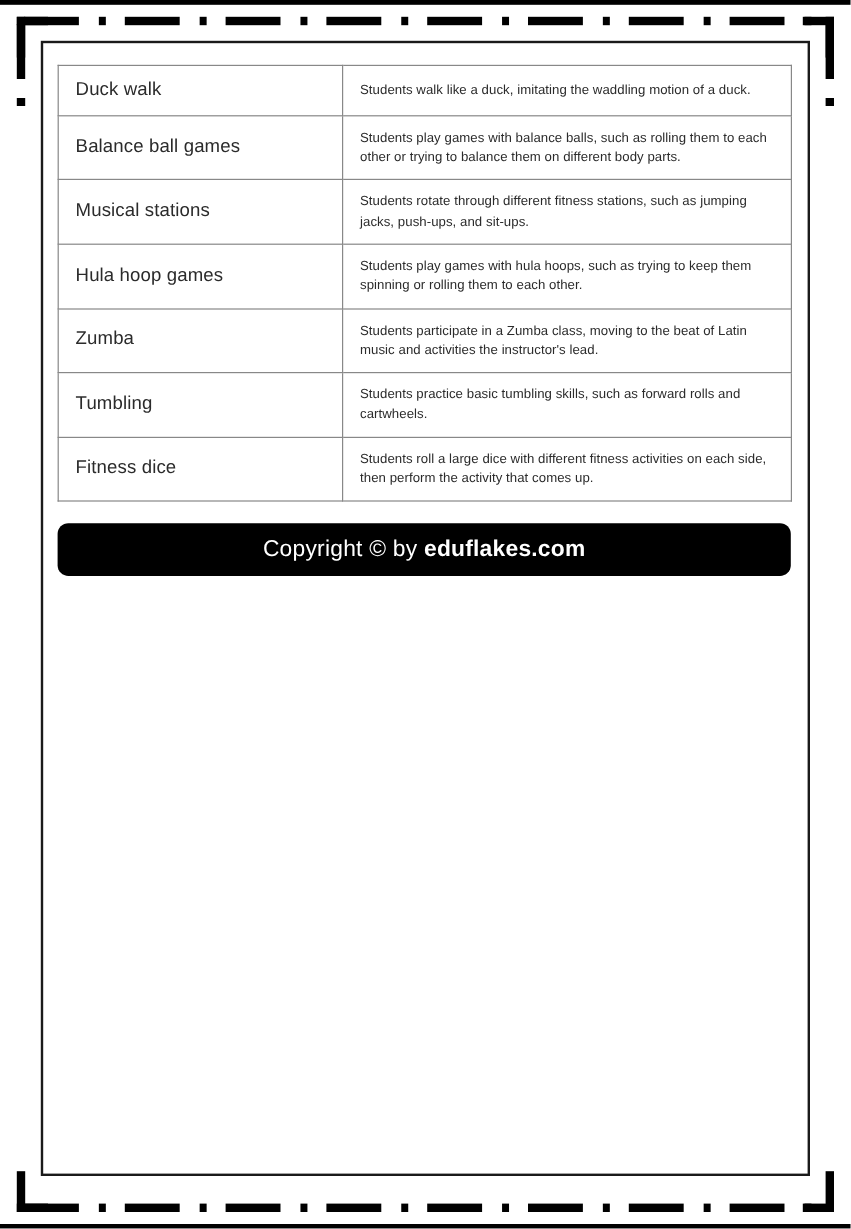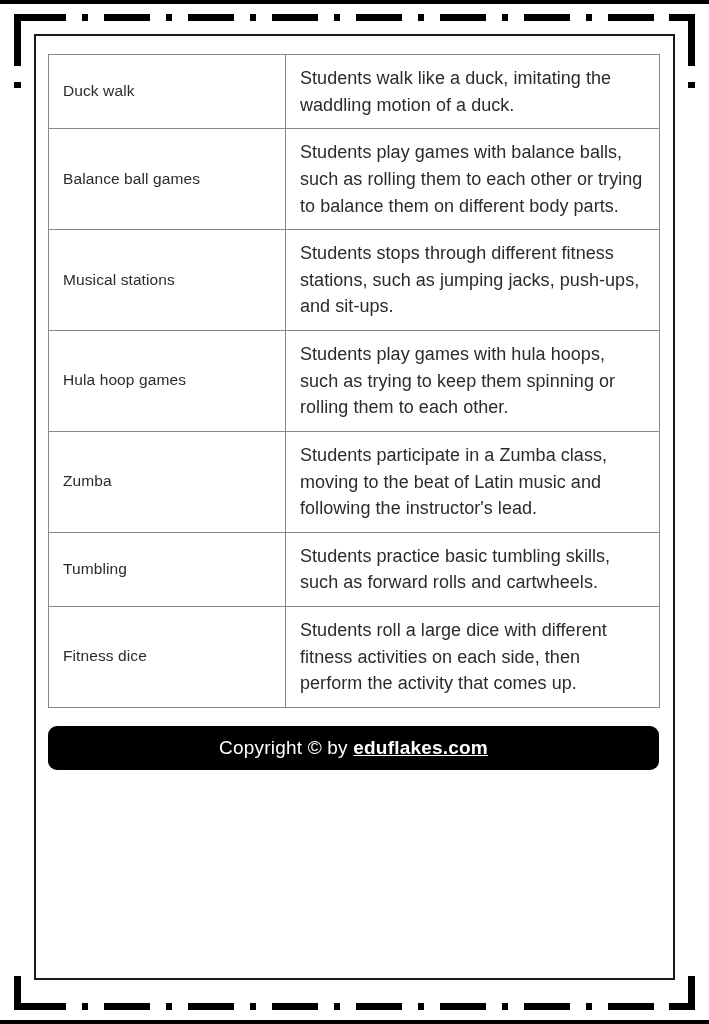--- a/index.html
+++ b/index.html
@@ -100,21 +100,21 @@
     color: #2b2b2b;
   }
   .col-name {
     width: 237px;
     font-size: 15.5px;
     line-height: 1.35;
     letter-spacing: .1px;
   }
   .col-desc {
     width: 374px;
-    font-size: 18px;
+    font-size: 11px;
     line-height: 1.48;
     letter-spacing: .05px;
   }
 
   
   .footer-banner {
     margin-top: 18px;
     width: 611px;
     height: 44px;
     background: #000000;
@@ -122,21 +122,21 @@
     display: flex;
     align-items: center;
     justify-content: center;
   }
   .footer-text {
     color: #ffffff;
     font-size: 19px;
     letter-spacing: .2px;
     white-space: pre;
   }
-  .footer-text .brand { font-weight: bold; text-decoration: underline; }
+  .footer-text .brand { font-weight: bold; }
 </style>
 </head>
 <body>
 
 <div class="page">
 
   <div class="edge-rule top"></div>
   <div class="edge-rule bottom"></div>
 
   <div class="deco-seg deco-h deco-top"></div>
@@ -166,31 +166,31 @@
         </tr>
 
 
         <tr>
           <td class="col-name">Balance ball games</td>
           <td class="col-desc">Students play games with balance balls, such as rolling them to each other or trying to balance them on different body parts.</td>
         </tr>
 
         <tr>
           <td class="col-name">Musical stations</td>
-          <td class="col-desc">Students stops through different fitness stations, such as jumping jacks, push-ups, and sit-ups.</td>
+          <td class="col-desc">Students rotate through different fitness stations, such as jumping jacks, push-ups, and sit-ups.</td>
         </tr>
 
         <tr>
           <td class="col-name">Hula hoop games</td>
           <td class="col-desc">Students play games with hula hoops, such as trying to keep them spinning or rolling them to each other.</td>
         </tr>
 
         <tr>
           <td class="col-name">Zumba</td>
-          <td class="col-desc">Students participate in a Zumba class, moving to the beat of Latin music and following the instructor's lead.</td>
+          <td class="col-desc">Students participate in a Zumba class, moving to the beat of Latin music and activities the instructor's lead.</td>
         </tr>
 
         <tr>
           <td class="col-name">Tumbling</td>
           <td class="col-desc">Students practice basic tumbling skills, such as forward rolls and cartwheels.</td>
         </tr>
 
 
 
         <tr>

